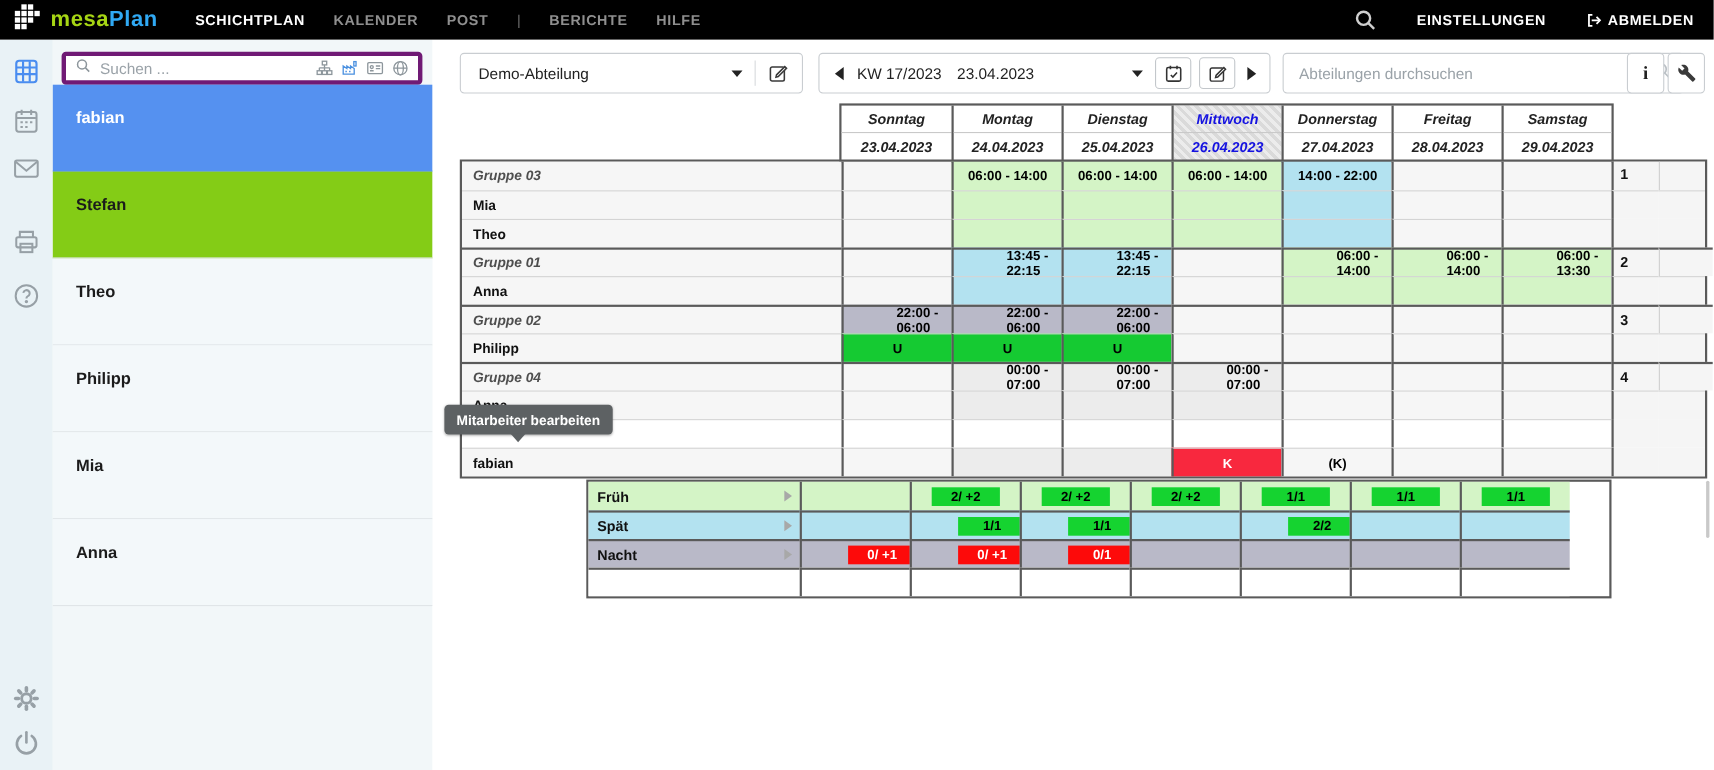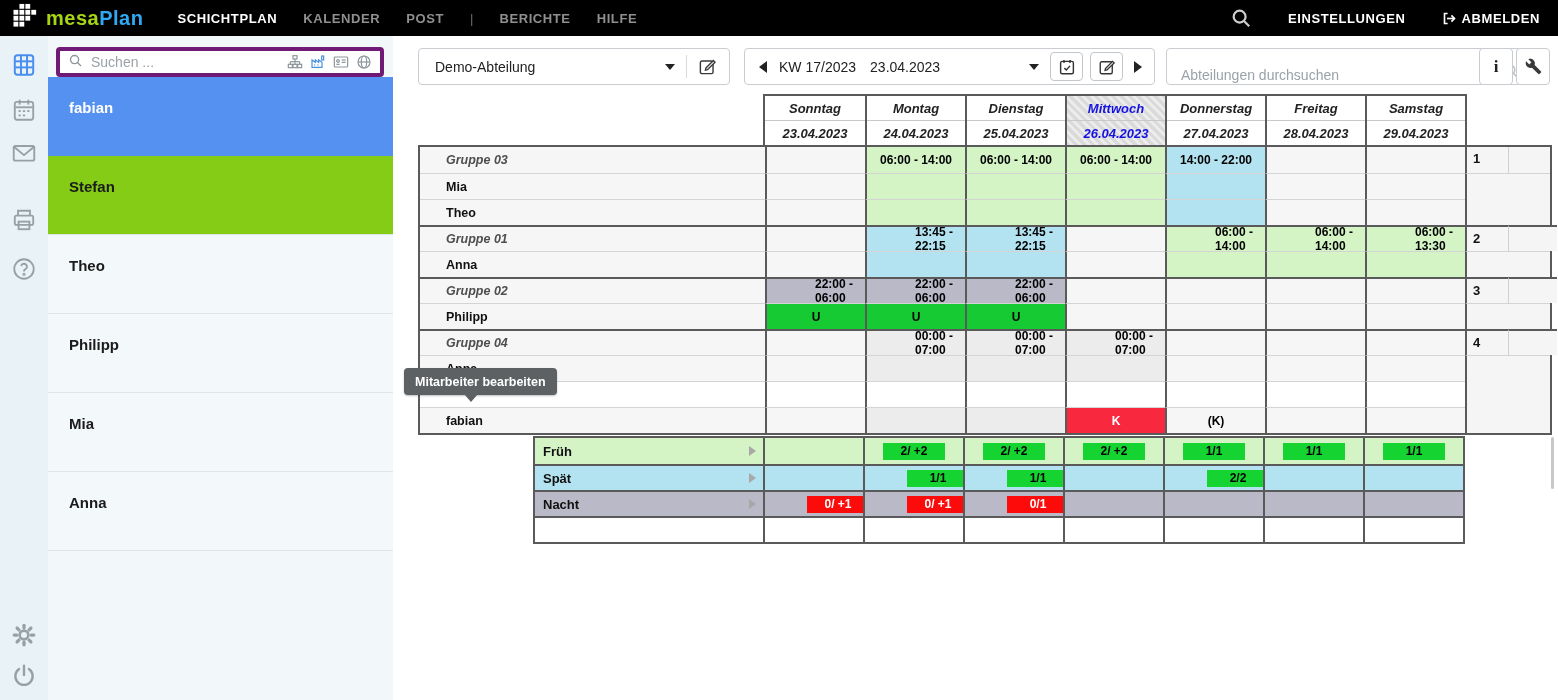--- a/index.html
+++ b/index.html
@@ -50,21 +50,21 @@
   .caret{width:0;height:0;border-left:5px solid transparent;border-right:5px solid transparent;
          border-top:6px solid #222;}
   .vdiv{width:1px;height:23px;background:#d7dadd;margin:0 11px;}
   .week-group{left:744px;width:411px;}
   .week-group .txt{font-size:14px;color:#222;}
   .arr{width:0;height:0;cursor:pointer;}
   .arr.left{border-top:6px solid transparent;border-bottom:6px solid transparent;border-right:8px solid #222;margin:0 12px 0 14px;}
   .arr.right{border-top:6px solid transparent;border-bottom:6px solid transparent;border-left:8px solid #222;margin:0 12px 0 11px;}
   .mini-btn{width:33px;height:29px;border:1px solid #c3c7cb;border-radius:4px;box-sizing:border-box;
             display:flex;align-items:center;justify-content:center;cursor:pointer;color:#333;margin-left:7px;background:#fff;}
-  .dept-search{left:1166px;width:365px;padding:0 10px 0 12px;align-items:flex-end;}
+  .dept-search{left:1166px;width:365px;padding:0 10px 0 12px;}
   .dept-search input{border:none;outline:none;flex:1;font-size:14px;color:#333;font-family:"Liberation Sans",sans-serif;}
   .dept-search input::placeholder{color:#9aa2a8;}
   .dept-search .mag{color:#b9bfc4;}
   .sq-btn{position:absolute;top:48px;width:34px;height:37px;background:#fff;border:1px solid #c9cdd1;
           border-radius:4px;box-sizing:border-box;display:flex;align-items:center;justify-content:center;cursor:pointer;}
   .info-btn{left:1479px;font-family:"Liberation Serif",serif;font-weight:bold;font-size:17px;color:#222;}
   .wrench-btn{left:1516px;color:#3a3a3a;}
 
   
   #day-header{position:absolute;left:763px;top:94px;width:704px;box-sizing:border-box;
@@ -76,36 +76,36 @@
   .day-name{border-bottom:1px solid #c9c9c9;box-sizing:border-box;}
   .day-col.today{background:repeating-linear-gradient(45deg,#dadada 0 3px,#ececec 3px 6px);}
   .day-col.today .day-name,.day-col.today .day-date{color:#1512e0;}
 
   
   #sched-body{position:absolute;left:418px;top:145px;width:1134px;box-sizing:border-box;
               border:2px solid #5a5a5a;}
   .srow{display:flex;height:26px;}
   .cell{box-sizing:border-box;flex:none;font-weight:bold;font-size:12px;display:flex;
         align-items:center;justify-content:center;overflow:hidden;}
-  .cell.label{width:345px;justify-content:flex-start;padding-left:26px;font-size:12.5px;color:#111;cursor:pointer;}
+  .cell.label{width:345px;justify-content:flex-start;padding-left:10px;font-size:12.5px;color:#111;cursor:pointer;}
   .cell.glabel{font-style:italic;color:#4e4e4e;}
   .cell.day{width:100px;border-left:2px solid #5a5a5a;cursor:pointer;}
   .cell.num1{width:43px;border-left:2px solid #5a5a5a;justify-content:flex-start;
              align-items:flex-start;padding:4px 0 0 6px;font-size:13px;color:#111;}
   .cell.num2{width:42px;}
   .cell.v1{border-left:1px solid #cfcfcf;}
   .bt1{border-top:1px solid #d4d4d4;}
   .bt2{border-top:2px solid #5a5a5a;padding-left:48px;}
 
   
   #summary{position:absolute;left:533px;top:436px;width:932px;box-sizing:border-box;
            border:2px solid #5a5a5a;}
   .sumrow{display:flex;height:26px;}
   .scell{box-sizing:border-box;flex:none;display:flex;align-items:center;justify-content:center;}
-  .scell.slabel{width:228px;justify-content:center;padding-left:8px;font-size:13px;
+  .scell.slabel{width:192px;justify-content:center;padding-left:8px;font-size:13px;
                 font-weight:bold;color:#111;cursor:pointer;}
   .scell.sday{width:100px;border-left:2px solid #5a5a5a;}
   .chev{margin-left:auto;margin-right:7px;width:0;height:0;border-left:7px solid #a8a8a8;
         border-top:5px solid transparent;border-bottom:5px solid transparent;}
   .badge{min-width:62px;height:17px;line-height:17px;text-align:center;font-size:12px;font-weight:bold;}
 
   
   #tooltip{position:absolute;left:404px;top:368px;height:27px;background:#5d6163;color:#fff;
            border-radius:4px;display:flex;align-items:center;padding:0 11px;font-size:12.5px;
            font-weight:bold;z-index:20;box-shadow:0 1px 2px rgba(0,0,0,.25);}

